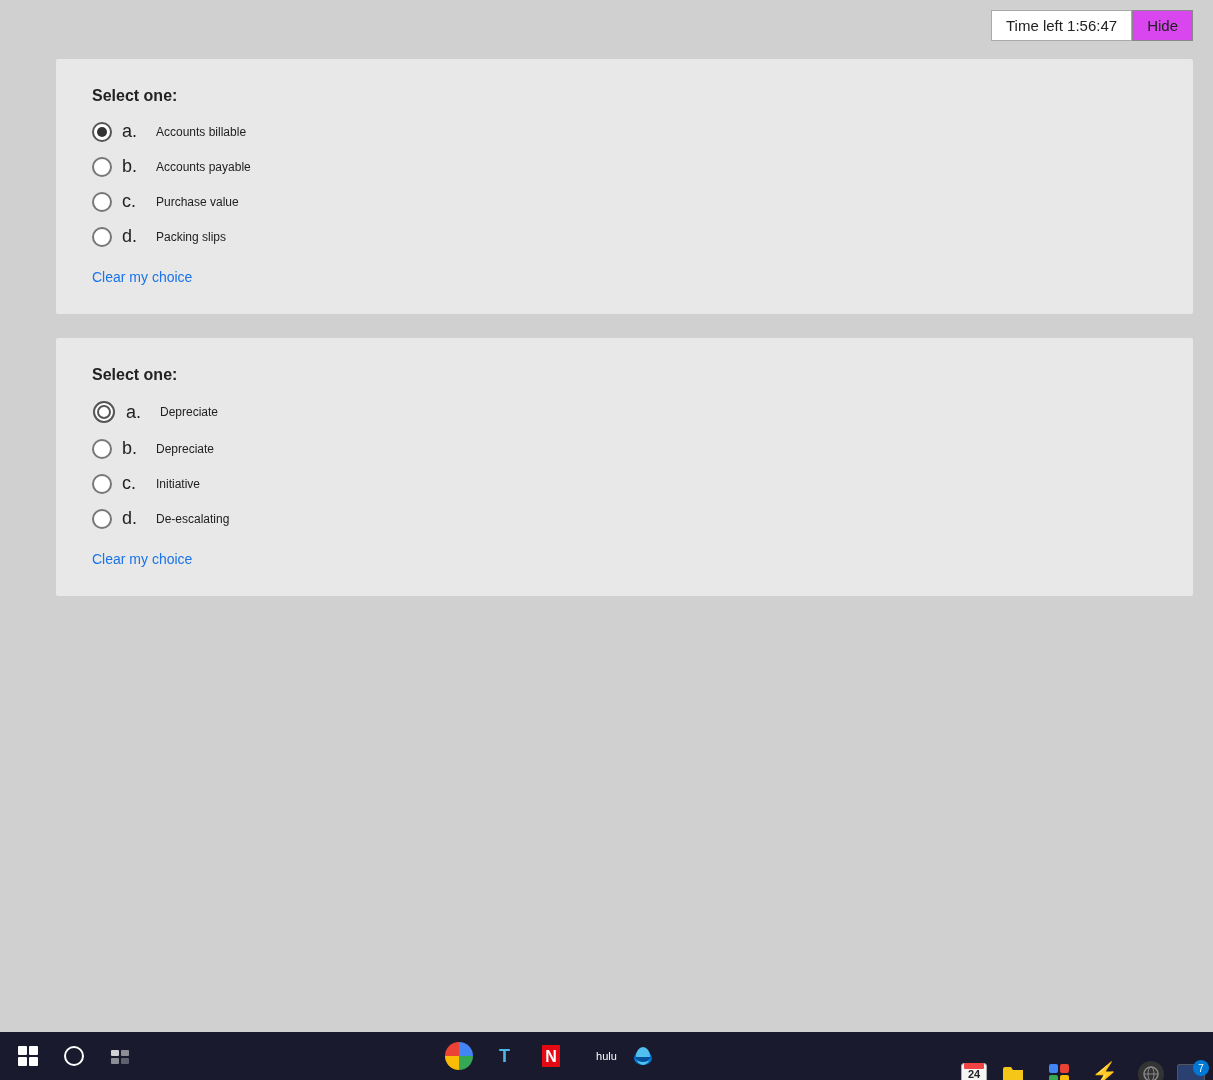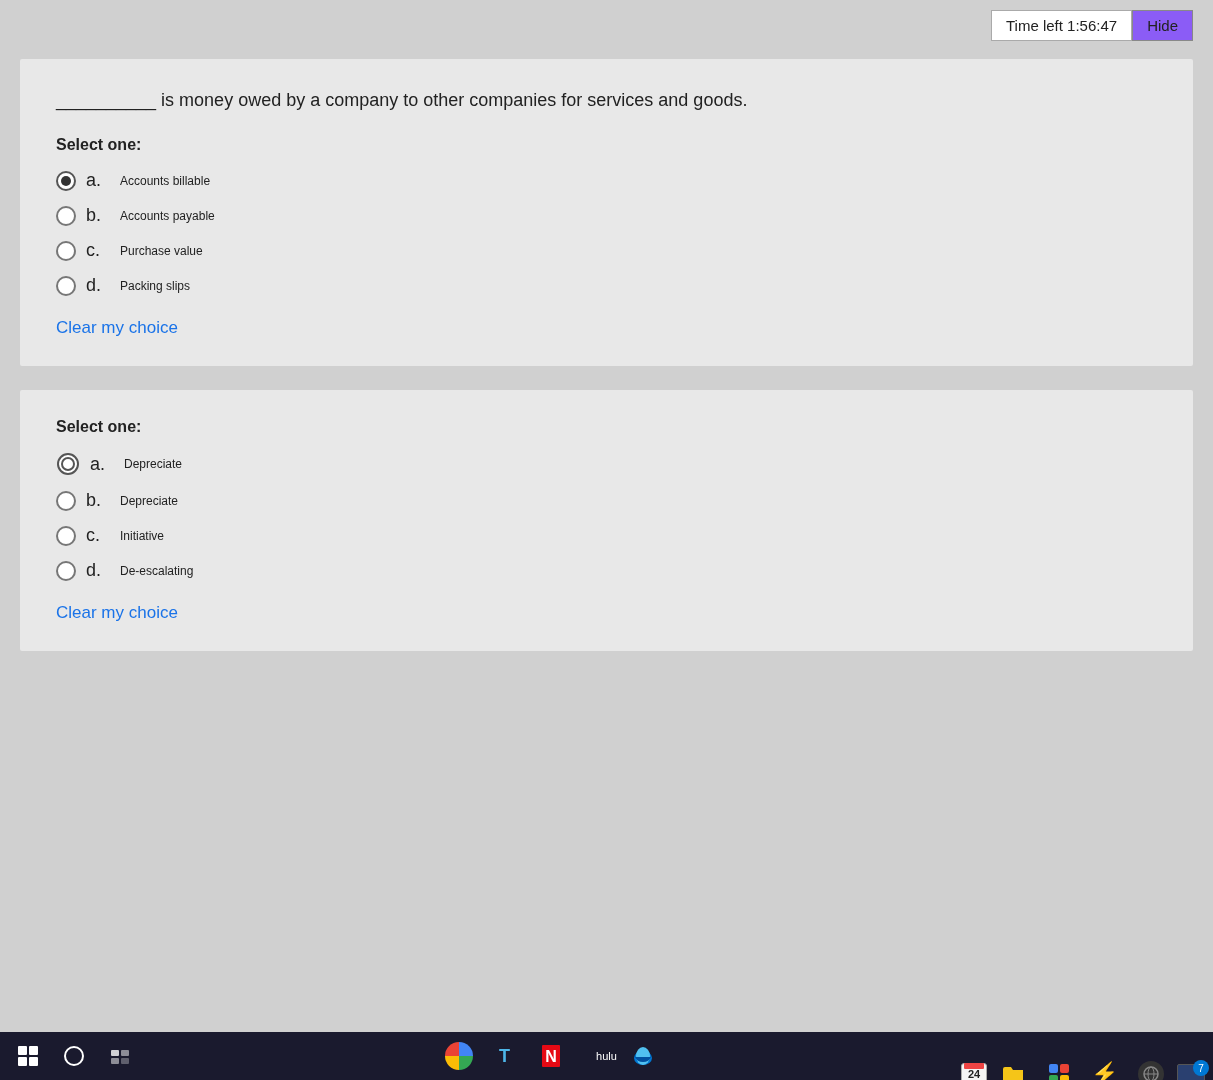--- a/index.html
+++ b/index.html
@@ -10,39 +10,40 @@
       min-height: 1080px;
       overflow-x: hidden;
     }
 
     .page-wrapper {
       width: 1213px;
       min-height: 1080px;
       background: #d0d0d0;
       display: flex;
       flex-direction: column;
+      padding-left: 36px;
     }
 
     
     .timer-bar {
       display: flex;
       justify-content: flex-end;
       align-items: center;
       padding: 10px 20px 0 20px;
       gap: 0;
     }
     .timer-box {
       background: white;
       border: 1px solid #aaa;
       padding: 6px 14px;
       font-size: 15px;
       color: #222;
     }
     .hide-btn {
-      background: #8b5cf6;
+      background: #d946ef;
       border: 1px solid #888;
       padding: 6px 14px;
       font-size: 15px;
       color: #222;
       cursor: pointer;
     }
 
     
     .question-card {
       background: #e8e8e8;
@@ -112,21 +113,21 @@
 
     .radio-inner {
       width: 10px;
       height: 10px;
       border-radius: 50%;
       background: #333;
     }
 
     .clear-choice {
       color: #1a73e8;
-      font-size: 17px;
+      font-size: 14px;
       cursor: pointer;
       text-decoration: none;
       display: inline-block;
       margin-top: 4px;
     }
 
     
     .taskbar {
       position: fixed;
       bottom: 0;
@@ -290,21 +291,20 @@
 <body>
 
 <div class="page-wrapper">
 
   <div class="timer-bar">
     <div class="timer-box">Time left 1:56:47</div>
     <button class="hide-btn">Hide</button>
   </div>
 
   <div class="question-card">
-    <div class="question-text">__________ is money owed by a company to other companies for services and goods.</div>
     <div class="select-label">Select one:</div>
     <ul class="options-list">
       <li class="option-item">
         <div class="radio-outer selected">
           <div class="radio-inner"></div>
         </div>
         <span class="option-letter">a.</span>
         <span class="option-text">Accounts billable</span>
       </li>
       <li class="option-item">

